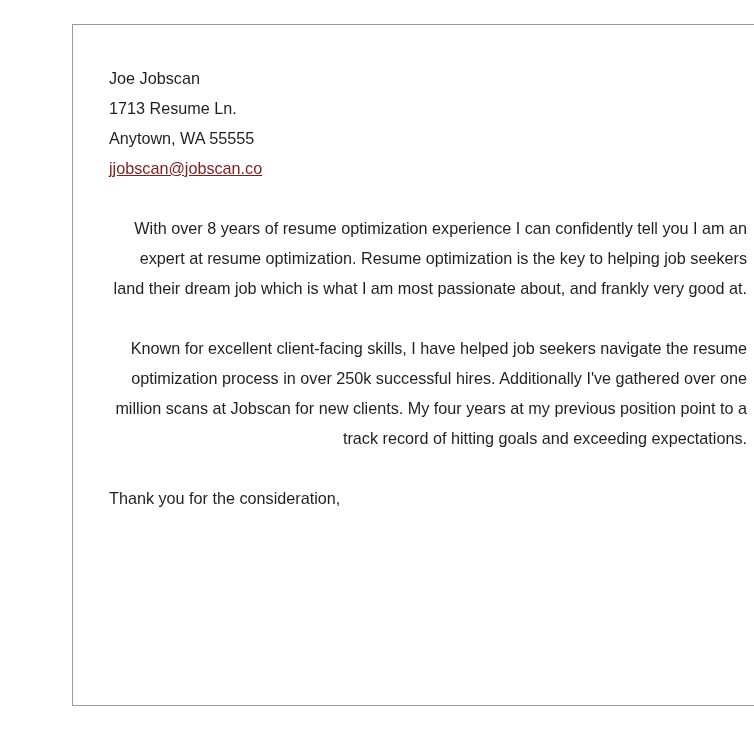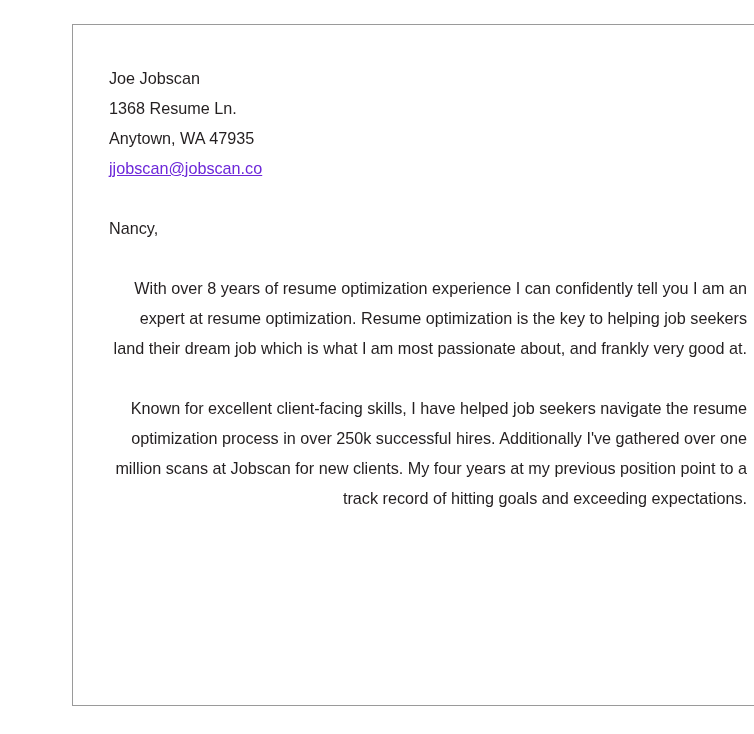--- a/index.html
+++ b/index.html
@@ -48,21 +48,21 @@
 
   .sender-block {
     margin: 0 0 30px 0;
   }
   .sender-line {
     display: block;
     white-space: nowrap;
   }
 
   .email-link {
-    color: #6d28d9;
+    color: #7f1d1d;
     text-underline-offset: 1px;
     cursor: pointer;
   }
 
   .salutation {
     margin: 0 0 30px 0;
   }
 
   .letter-para {
     margin: 0 0 30px 0;
@@ -77,28 +77,28 @@
 <body>
 
 <div class="page-wrap">
 
   <div class="letter-sheet">
 
     <div class="letter-body">
 
       <div class="sender-block">
         <span class="sender-line">Joe Jobscan</span>
-        <span class="sender-line">1368 Resume Ln.</span>
-        <span class="sender-line">Anytown, WA 47935</span>
+        <span class="sender-line">1713 Resume Ln.</span>
+        <span class="sender-line">Anytown, WA 55555</span>
         <span class="sender-line"><a class="email-link" href="#">jjobscan@jobscan.co</a></span>
       </div>
 
-      <p class="salutation">Nancy,</p>
 
       <p class="letter-para">With over 8 years of resume optimization experience I can confidently tell you I am an expert at resume optimization. Resume optimization is the key to helping job seekers land their dream job which is what I am most passionate about, and frankly very good at.</p>
 
       <p class="letter-para">Known for excellent client-facing skills, I have helped job seekers navigate the resume optimization process in over 250k successful hires. Additionally I've gathered over one million scans at Jobscan for new clients. My four years at my previous position point to a track record of hitting goals and exceeding expectations.</p>
 
 
+      <p class="closing-line">Thank you for the consideration,</p>
 
     </div>
   </div>
 </div>
 
 </body></html>

